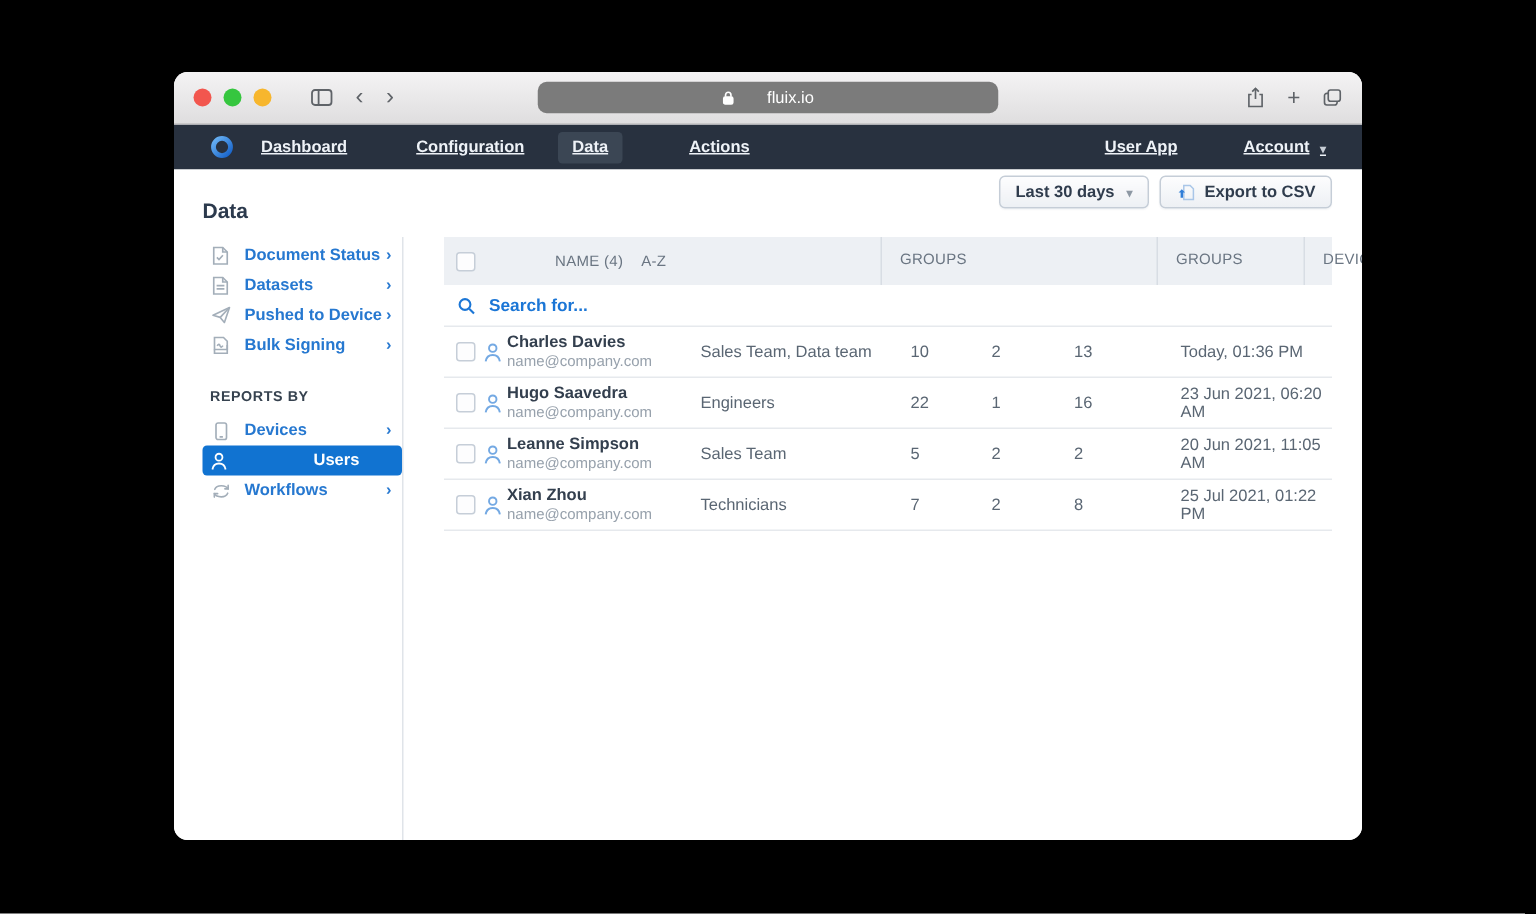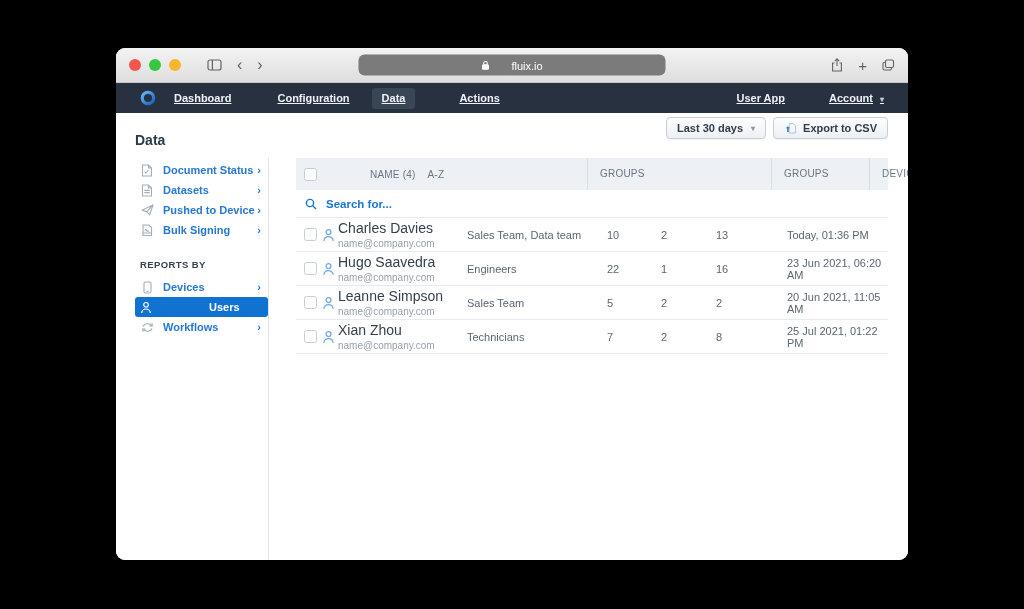--- a/index.html
+++ b/index.html
@@ -71,21 +71,21 @@
   .th { padding-left:12px; line-height:1.25; display:flex; align-items:center; height:32px; }
   .th.sep { border-left:1px solid #d8dde4; }
   .th-name { grid-column:2 / span 2; padding-left:8px; display:flex; align-items:center; gap:12px; height:32px; }
   .cb { width:13px; height:13px; border:1px solid #c6ced8; border-radius:2.5px; background:#fdfdfe; margin-left:8px; }
   .search-row { height:28px; display:flex; align-items:center; gap:9px; padding-left:9px;
                 border-bottom:1px solid #e6e9ed; }
   .search-row .s-text { font-size:11.5px; font-weight:600; color:#1b76d6; }
   .trow { height:34px; align-items:center; border-bottom:1px solid #e6e9ed; }
   .user-ic { color:#74a9e3; display:flex; justify-content:center; }
   .name-cell { line-height:1.2; padding-top:1px; }
-  .name-cell .nm { font-size:14px; font-weight:400; color:#333f4e; }
+  .name-cell .nm { font-size:11px; font-weight:700; color:#333f4e; }
   .name-cell .em { font-size:10px; color:#97a1ac; margin-top:1px; }
   .cell { font-size:11px; color:#5a6673; padding-left:12px; }
 </style>
 </head>
 <body>
 
 <div class="window">
 
   <div class="titlebar">
     <div class="traffic">

